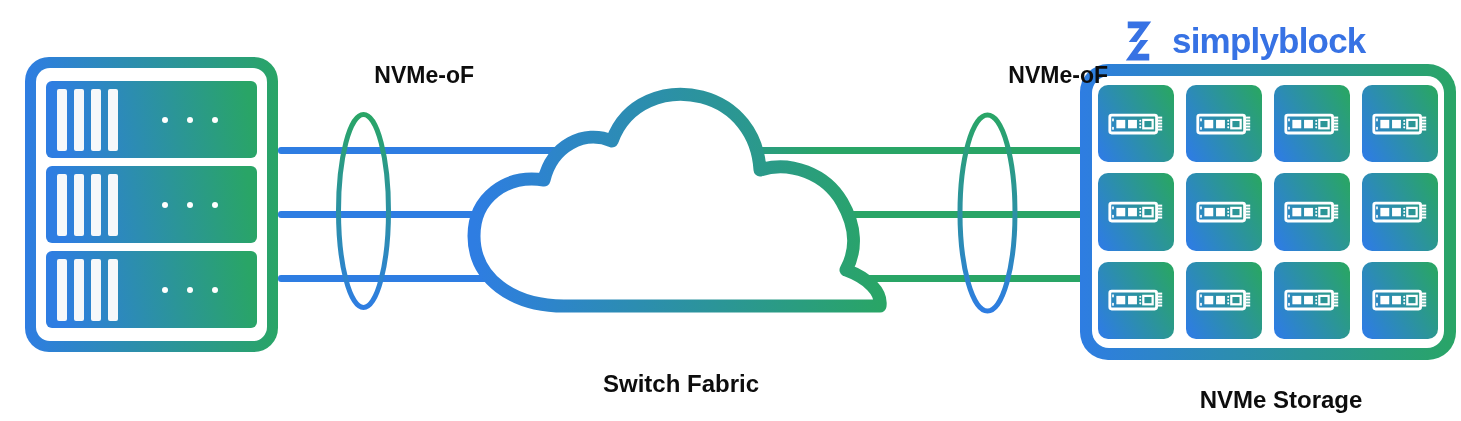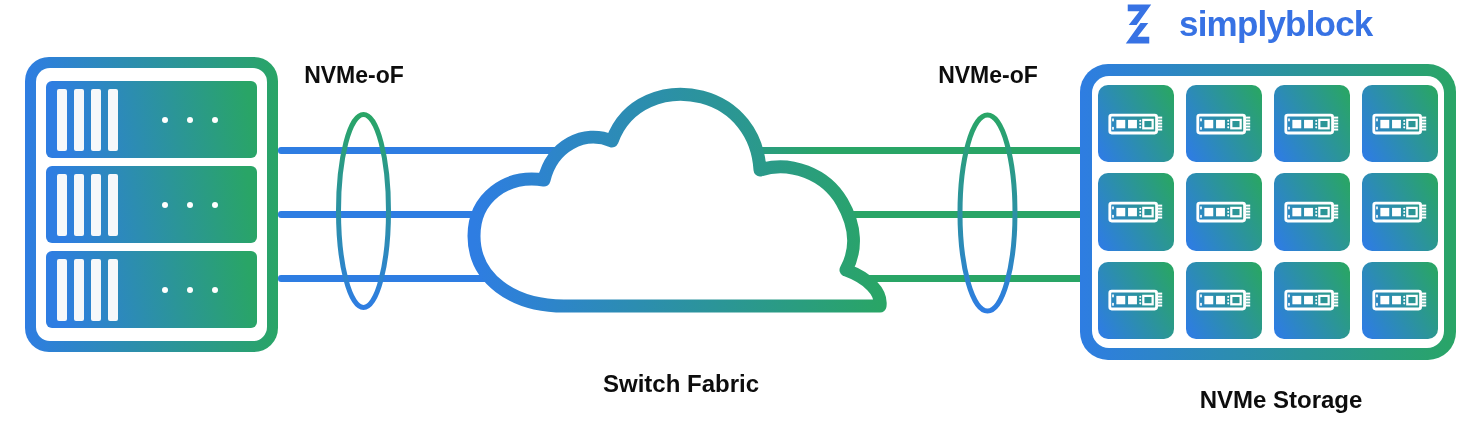--- a/index.html
+++ b/index.html
@@ -48,29 +48,29 @@
   }
   .drive-cell {
     border-radius:10px; background:linear-gradient(62deg,#2e7de2 5%,#29a566 95%);
     display:flex; align-items:center; justify-content:center;
   }
   .drive-cell svg { width:58px; height:auto; }
   
   .label {
     position:absolute; font-weight:700; color:#0d0d0d; text-align:center; width:240px;
   }
-  .lbl-nvme  { font-size:23px; }
+  .lbl-nvme  { font-size:23px;text-align:right; }
   .lbl-node  { font-size:24px; }
   #nvme-left   { left:234px;  top:62px; }
   #nvme-right  { left:868px;  top:62px; }
   #server-lbl  { left:32px;   top:369px; }
   #fabric-lbl  { left:561px;  top:370px; }
   #storage-lbl { left:1161px; top:386px; }
   
-  .logo { position:absolute; left:1116px; top:3px; display:flex; align-items:center; gap:18px; }
+  .logo { position:absolute; left:1116px; top:20px; display:flex; align-items:center; gap:11px; }
   .logo-icon svg { width:45px; height:42px; display:block; }
   .logo-text { font-size:35px; font-weight:800; color:#3772e4; letter-spacing:-0.8px; line-height:42px; }
 </style>
 </head>
 <body>
 
 <div class="canvas">
 
   <div id="link-lines">
       <div class="link-line" style="top: 147px;"></div>

